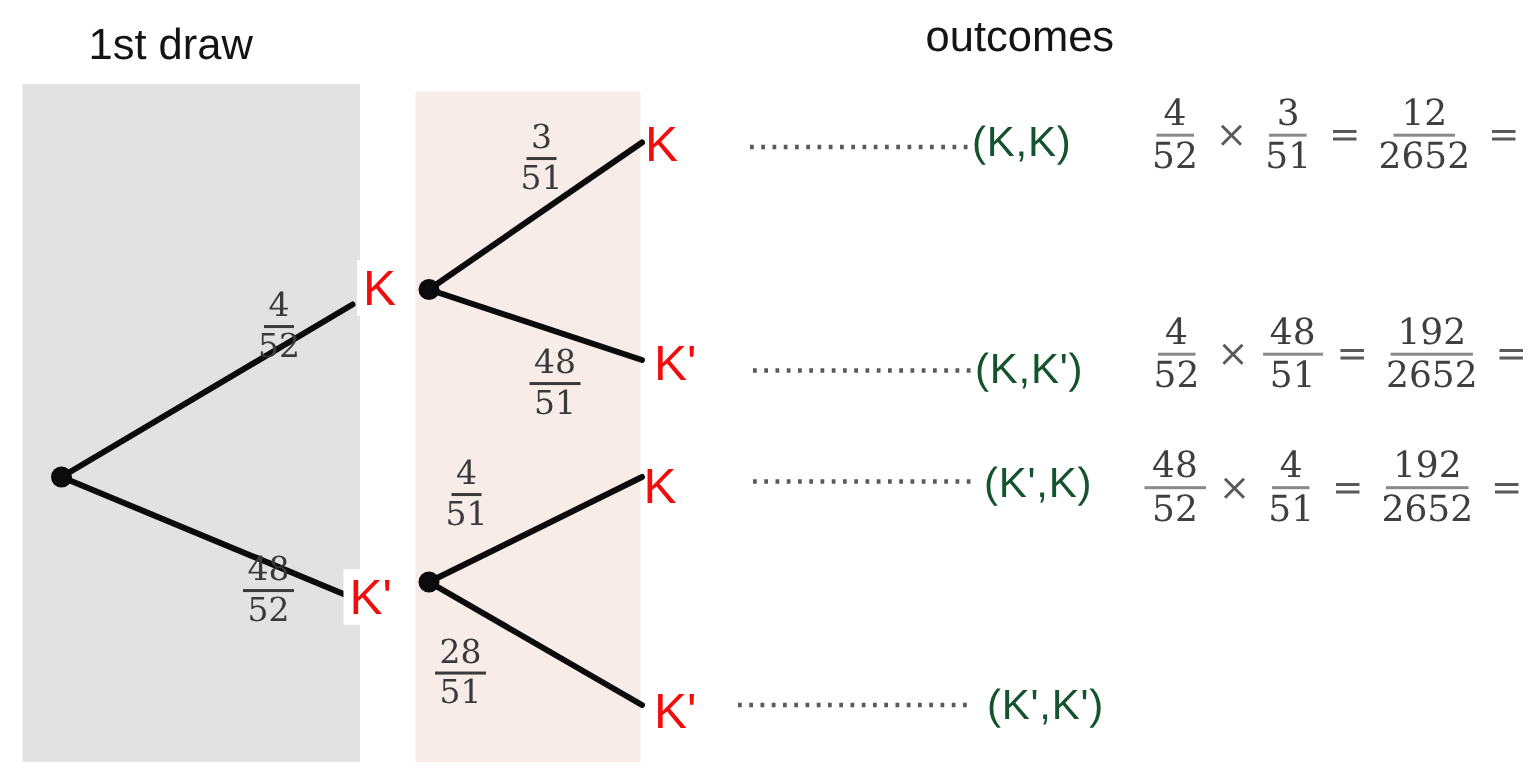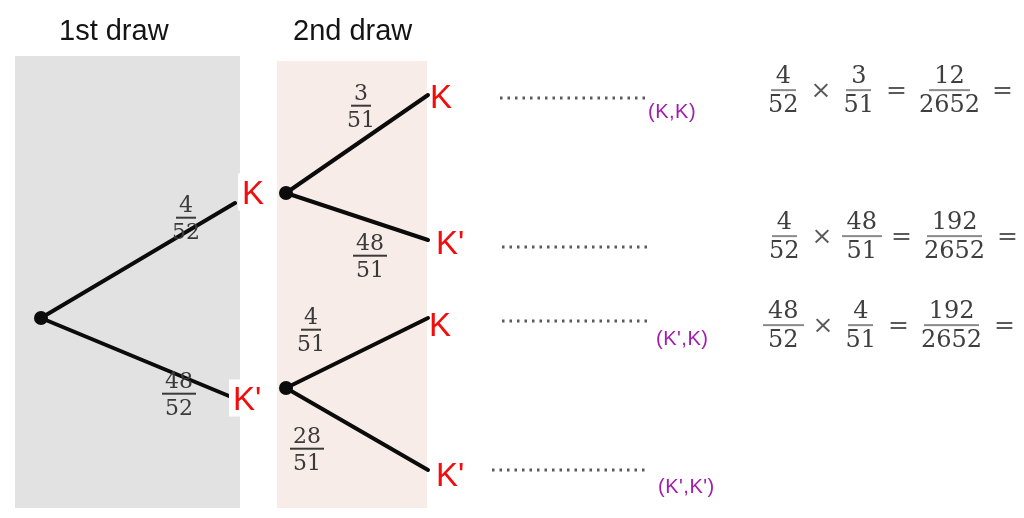--- a/index.html
+++ b/index.html
@@ -22,22 +22,22 @@
   }
   .l1{background:#fff;padding:2px 4px;}
   .frac{
     position:absolute;transform:translate(-50%,-50%);
     display:flex;flex-direction:column;align-items:center;
     font-family:"DejaVu Serif",serif;font-size:22px;line-height:1.15;color:#3a3a3a;
   }
   .frac .num{border-bottom:2px solid #3a3a3a;padding:0 3px;}
   .frac .den{padding:0 2px;}
   .outcome{
-    position:absolute;transform:translateY(-50%);color:#a21caf;font-size:20px;
-    white-space:nowrap;letter-spacing:0.5px;margin-top:16px;
+    position:absolute;transform:translateY(-50%);color:#14532d;font-size:28px;
+    white-space:nowrap;letter-spacing:0.5px;
   }
   .calc{
     position:absolute;transform:translateY(-50%);
     display:flex;align-items:center;gap:9px;
     font-family:"DejaVu Serif",serif;color:#3f3f3f;
   }
   .cfrac{display:inline-flex;flex-direction:column;align-items:center;
     font-size:24px;line-height:1.12;}
   .cfrac .num{border-bottom:2px solid #8a8a8a;padding:0 5px;}
   .cfrac .den{padding:0 3px;}
@@ -61,21 +61,21 @@
     <circle class="node" cx="41" cy="318" r="7"></circle>
     <circle class="node" cx="286" cy="193" r="7"></circle>
     <circle class="node" cx="286" cy="388" r="7"></circle>
     <line class="dotted" x1="500" y1="98" x2="646" y2="98"></line>
     <line class="dotted" x1="502" y1="247" x2="648" y2="247"></line>
     <line class="dotted" x1="502" y1="321" x2="650" y2="321"></line>
     <line class="dotted" x1="492" y1="470" x2="648" y2="470"></line>
   </svg>
 
   <div class="hdr" style="left:59px;top:14px">1st draw</div>
-  <div class="hdr" style="left:293px;top:14px">2nd draw</div>
+  <div class="hdr" style="left:617px;top:9px">outcomes</div>
 
   <div class="frac" style="left:186px;top:218px">
     <span class="num">4</span>
     <span class="den">52</span>
   </div>
   <div class="frac" style="left:179px;top:394px">
     <span class="num">48</span>
     <span class="den">52</span>
   </div>
 
@@ -98,20 +98,21 @@
 
   <div class="nodelabel l1" style="left:238px;top:192px">K</div>
   <div class="nodelabel l1" style="left:229px;top:398px">K'</div>
 
   <div class="nodelabel" style="left:430px;top:96px">K</div>
   <div class="nodelabel" style="left:436px;top:242px">K'</div>
   <div class="nodelabel" style="left:429px;top:324px">K</div>
   <div class="nodelabel" style="left:436px;top:474px">K'</div>
 
   <div class="outcome" style="left:648px;top:95px">(K,K)</div>
+  <div class="outcome" style="left:650px;top:246px">(K,K')</div>
   <div class="outcome" style="left:658px;top:470px">(K',K')</div>
   <div class="outcome" style="left:656px;top:322px">(K',K)</div>
 
   <div class="calc" style="left:765px;top:90px">
     <span class="cfrac">
         <span class="num">4</span>
         <span class="den">52</span>
       </span>
     <span class="op">×</span>
     <span class="cfrac">

